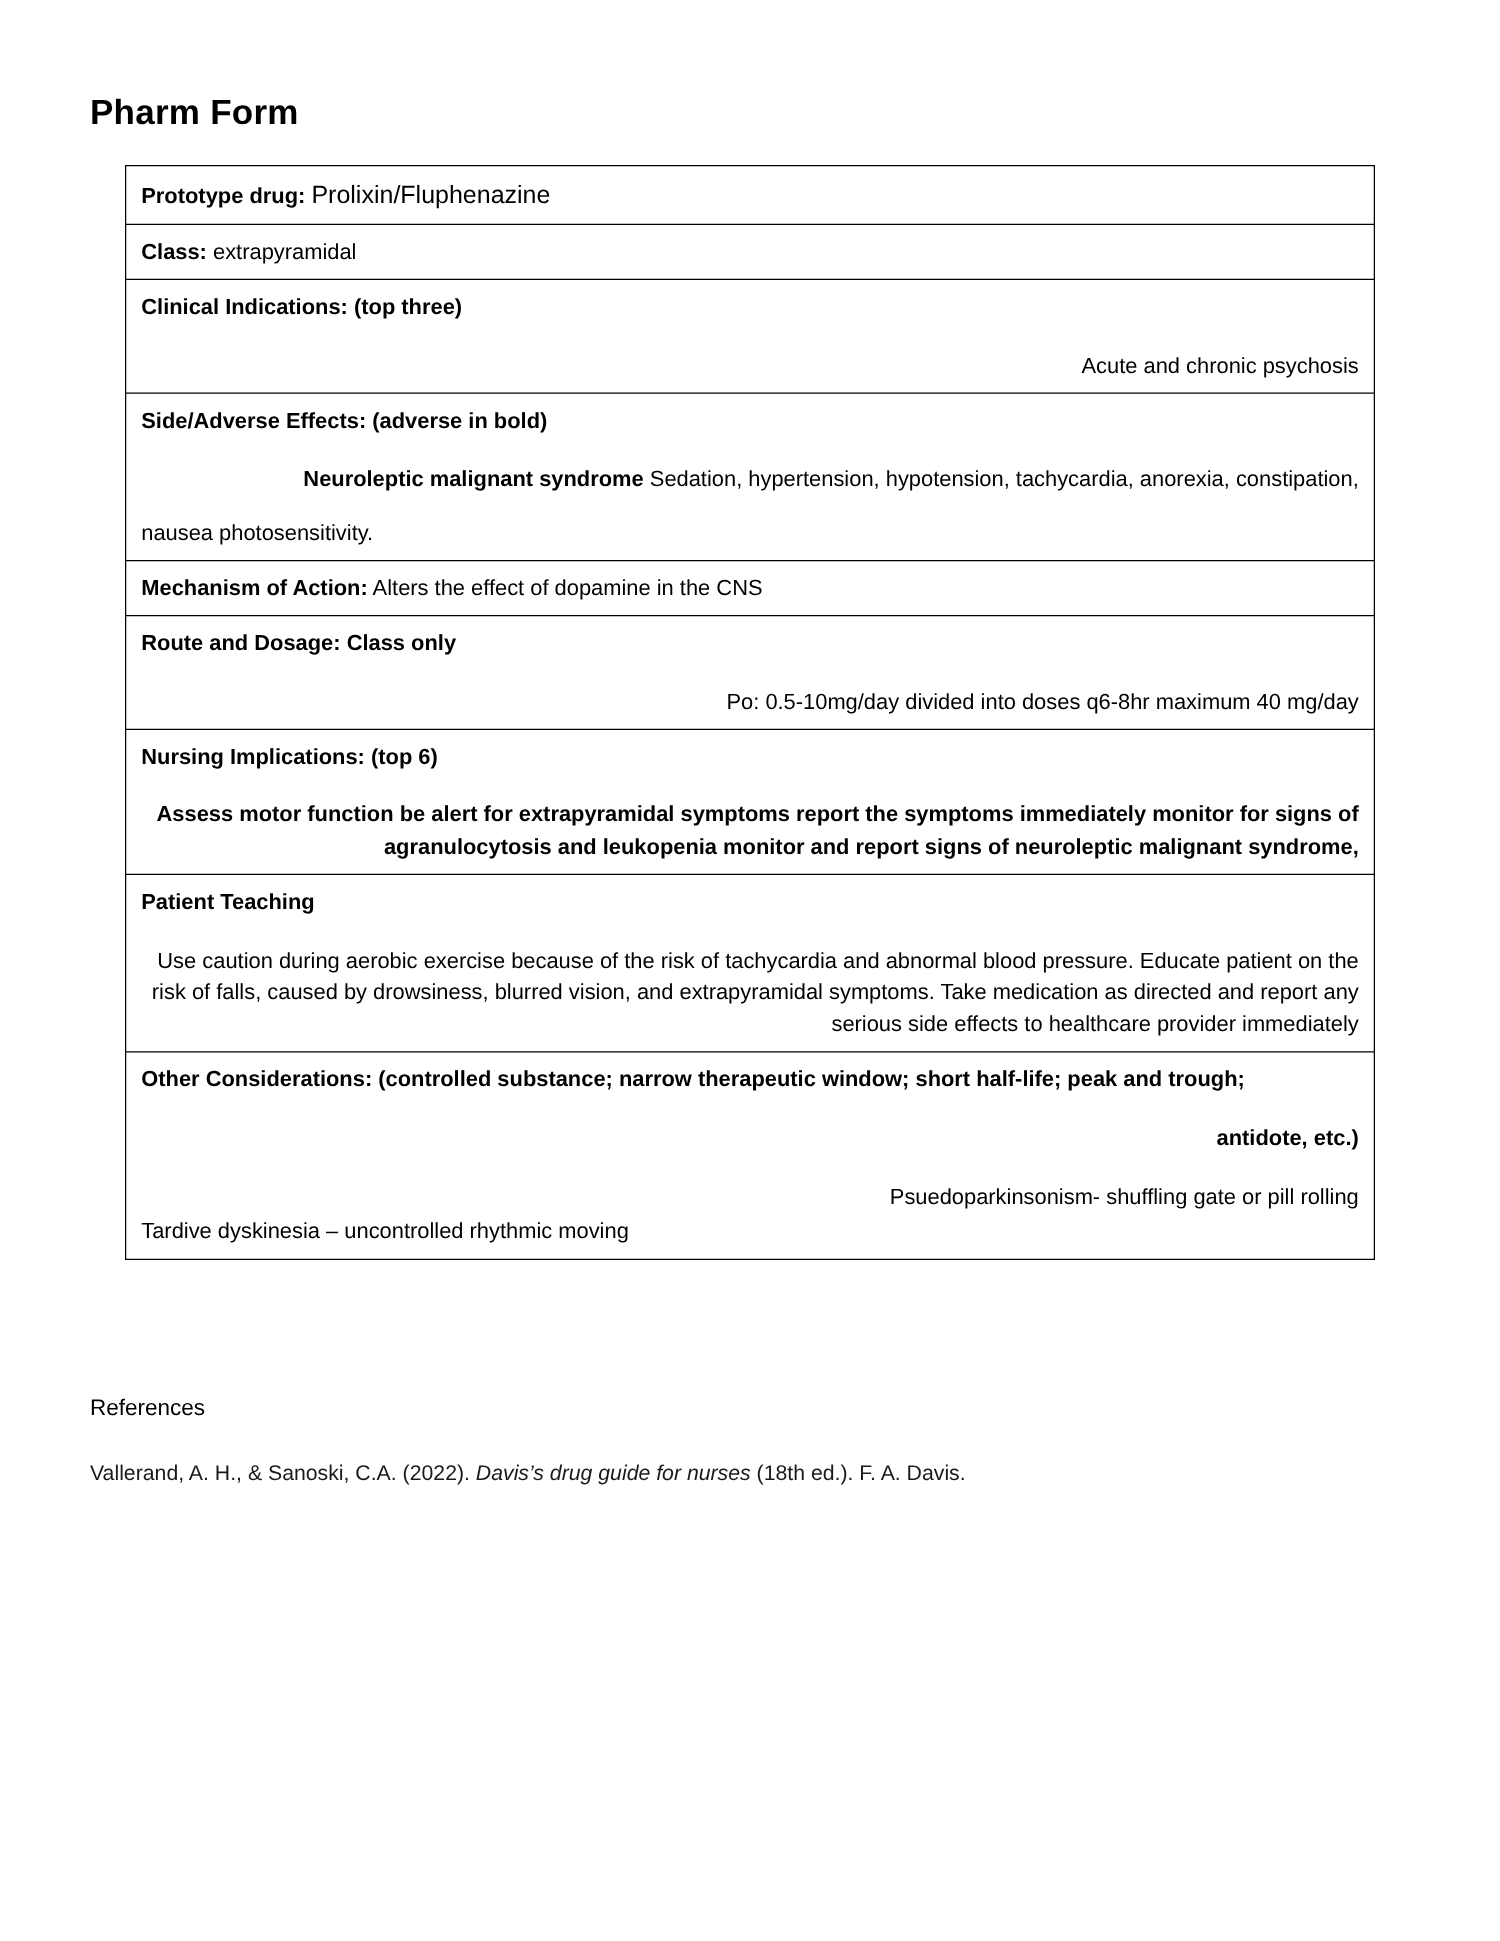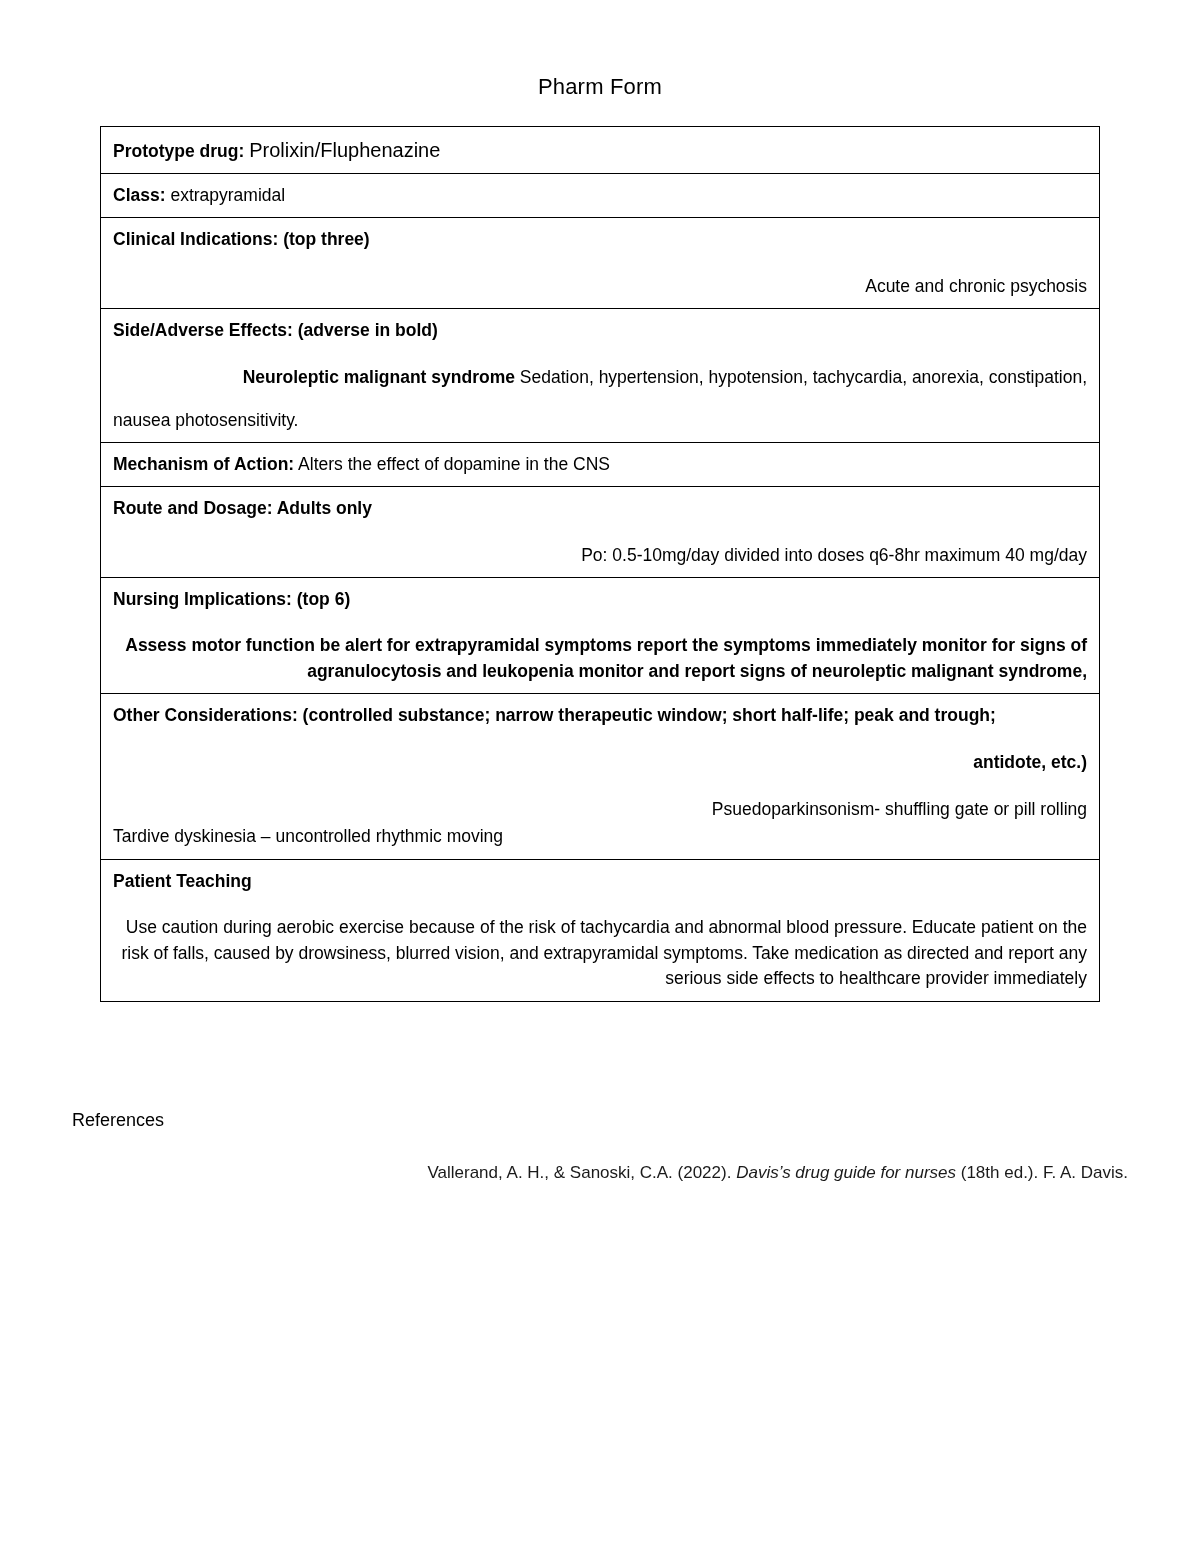--- a/index.html
+++ b/index.html
@@ -14,23 +14,22 @@
     color: #000000;
   }
   .page {
     width: 1200px;
     min-height: 1553px;
     box-sizing: border-box;
     padding: 74px 72px 40px 72px;
     position: relative;
   }
   .doc-title {
-    text-align: center;
-    font-size: 22px;
-    font-weight: normal;
+    font-size: 28px;
+    font-weight: bold;
     margin: 0 0 26px 0;
     letter-spacing: 0.2px;
   }
   table.pharm {
     width: 1000px;
     margin: 4px auto;
     border-collapse: collapse;
     table-layout: fixed;
   }
   table.pharm td {
@@ -67,21 +66,21 @@
   .para + .para {
     margin-top: 2px;
   }
   .references-title {
     text-align: left;
     font-size: 18px;
     font-weight: normal;
     margin: 108px 0 0 0;
   }
   .references-body {
-    text-align: right;
+    text-align: left;
     font-size: 17px;
     margin-top: 32px;
     color: #1a1a1a;
   }
   .italic {
     font-style: italic;
   }
 </style>
 </head>
 <body>
@@ -126,45 +125,45 @@
 
       <tr>
         <td>
           <span class="lbl">Mechanism of Action:</span>
           <span class="val">Alters the effect of dopamine in the CNS</span>
         </td>
       </tr>
 
       <tr>
         <td>
-          <div class="lbl">Route and Dosage: Adults only</div>
+          <div class="lbl">Route and Dosage: Class only</div>
           <div class="val blk">Po: 0.5-10mg/day divided into doses q6-8hr maximum 40 mg/day</div>
         </td>
       </tr>
 
       <tr>
         <td>
           <div class="lbl">Nursing Implications: (top 6)</div>
           <div class="bold-block blk">Assess motor function be alert for extrapyramidal symptoms report the symptoms immediately monitor for signs of agranulocytosis and leukopenia monitor and report signs of neuroleptic malignant syndrome,</div>
         </td>
       </tr>
 
       <tr>
         <td>
-          <div class="lbl">Other Considerations: (controlled substance; narrow therapeutic window; short half-life; peak and trough;</div>
-          <div class="lbl blk">antidote, etc.)</div>
-          <div class="val blk para">Psuedoparkinsonism- shuffling gate or pill rolling</div>
-          <div class="val para">Tardive dyskinesia – uncontrolled rhythmic moving</div>
+          <div class="lbl">Patient Teaching</div>
+          <div class="val blk para">Use caution during aerobic exercise because of the risk of tachycardia and abnormal blood pressure. Educate patient on the risk of falls, caused by drowsiness, blurred vision, and extrapyramidal symptoms. Take medication as directed and report any serious side effects to healthcare provider immediately</div>
         </td>
       </tr>
 
       <tr>
         <td>
-          <div class="lbl">Patient Teaching</div>
-          <div class="val blk para">Use caution during aerobic exercise because of the risk of tachycardia and abnormal blood pressure. Educate patient on the risk of falls, caused by drowsiness, blurred vision, and extrapyramidal symptoms. Take medication as directed and report any serious side effects to healthcare provider immediately</div>
+          <div class="lbl">Other Considerations: (controlled substance; narrow therapeutic window; short half-life; peak and trough;</div>
+          <div class="lbl blk">antidote, etc.)</div>
+          <div class="val blk para">Psuedoparkinsonism- shuffling gate or pill rolling</div>
+          <div class="val para">Tardive dyskinesia – uncontrolled rhythmic moving</div>
         </td>
       </tr>
     </tbody>
   </table>
 
   <h2 class="references-title">References</h2>
 
   <div class="references-body">
     <span>Vallerand, A. H., &amp; Sanoski, C.A. (2022).</span>
     <span class="italic">Davis’s drug guide for nurses</span>

